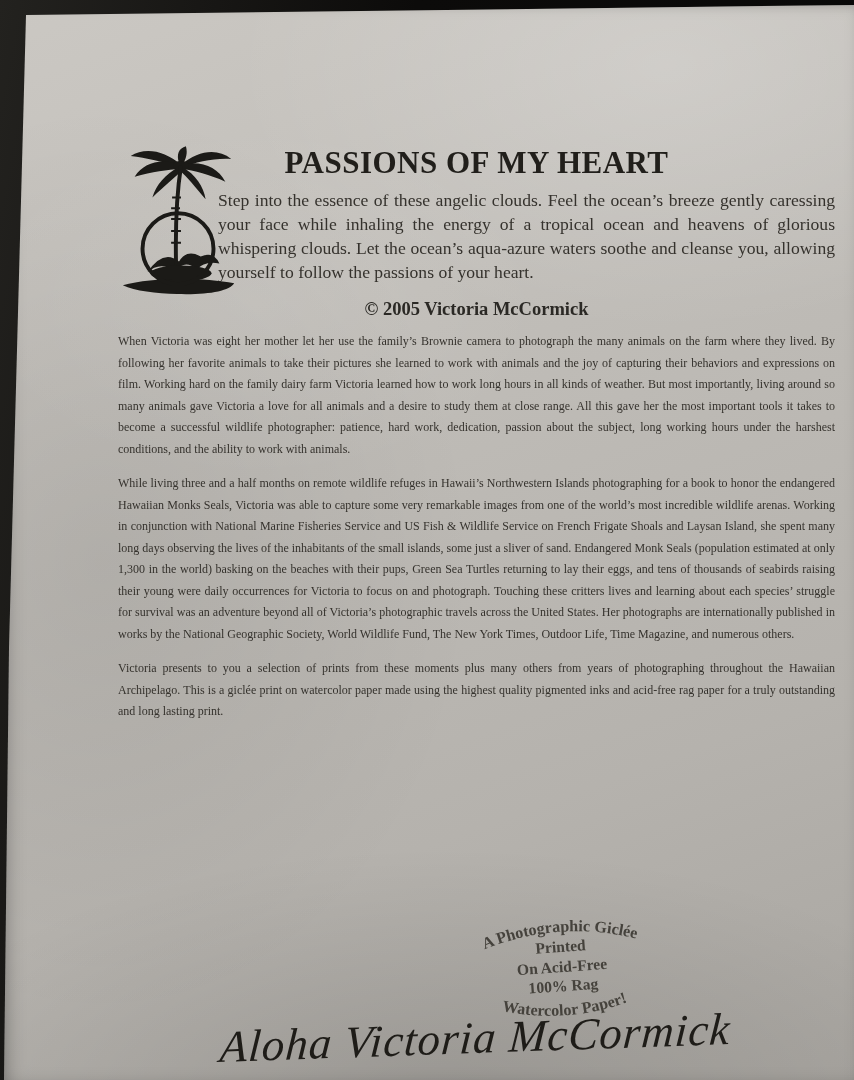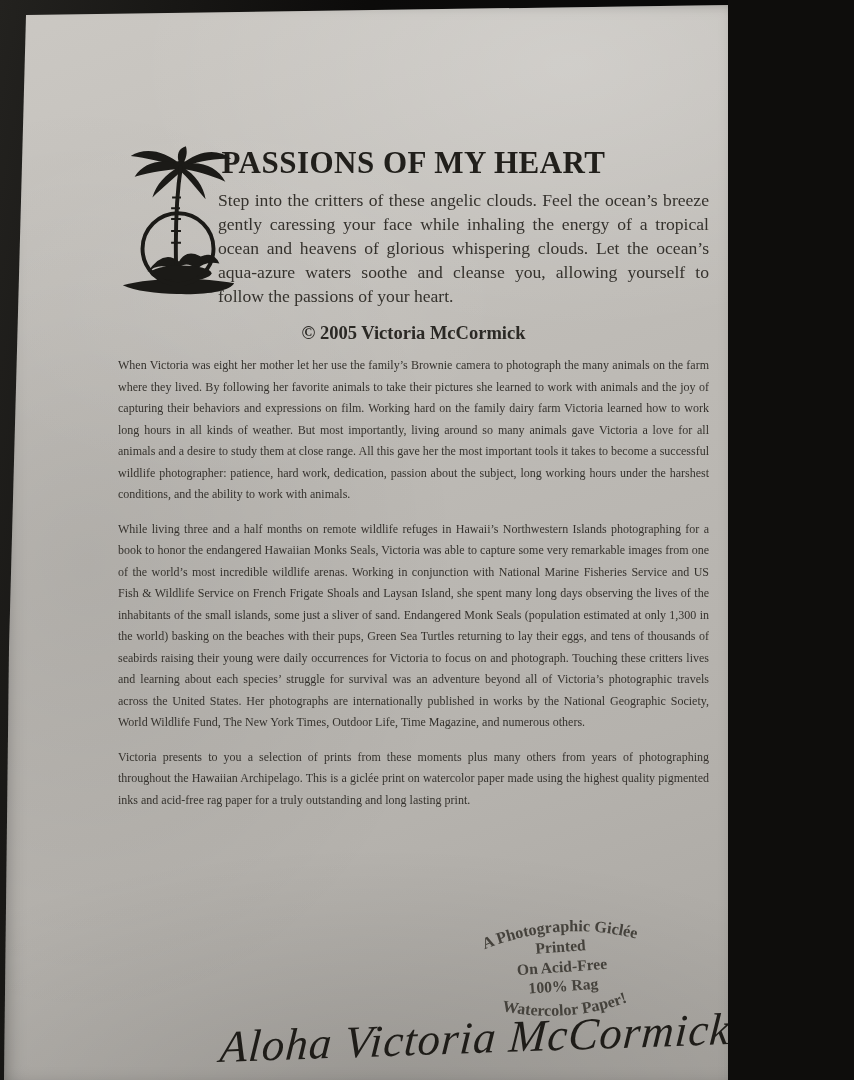--- a/index.html
+++ b/index.html
@@ -1,21 +1,21 @@
 <!DOCTYPE html>
 <html><head>
 <meta charset="utf-8">
 <style>
   html,body{margin:0;padding:0;}
   body{
     width:854px;height:1080px;overflow:hidden;
     background:#0e0d0c;
     font-family:"Liberation Serif", serif;
   }
-  .photo{position:relative;width:728px;height:1080px;
+  .photo{position:relative;width:854px;height:1080px;
     background:linear-gradient(100deg,#23221f 0%,#0c0b0a 40%,#080808 100%);}
   
   .paper{
     position:absolute;inset:0;
     clip-path:polygon(26px 15px, 100% 5px, 100% 100%, 4px 100%, 9px 60%);
     background:
       radial-gradient(ellipse 620px 380px at 78% 6%, rgba(255,255,255,.20), transparent 70%),
       radial-gradient(ellipse 520px 640px at 12% 52%, rgba(0,0,0,.07), transparent 72%),
       radial-gradient(ellipse 760px 340px at 52% 102%, rgba(0,0,0,.12), transparent 75%),
       radial-gradient(ellipse 420px 260px at 30% 28%, rgba(255,255,255,.08), transparent 70%),
@@ -75,21 +75,21 @@
 
           <circle cx="69" cy="104" r="36" stroke-width="4"></circle>
 
           <path d="M72,20 C68,46 66,72 67,120" stroke-width="4"></path>
           <path d="M63,52 h9 M62,63 h9 M62,74 h10 M62,86 h10 M62,98 h10" stroke-width="2"></path>
         </g>
       </svg>
 
       <h1 class="title">PASSIONS OF MY HEART</h1>
 
-      <p class="intro">Step into the critters of these angelic clouds. Feel the ocean’s breeze gently caressing your face while inhaling the energy of a tropical ocean and heavens of glorious whispering clouds. Let the ocean’s aqua-azure waters soothe and cleanse you, allowing yourself to follow the passions of your heart.</p>
+      <p class="intro">Step into the essence of these angelic clouds. Feel the ocean’s breeze gently caressing your face while inhaling the energy of a tropical ocean and heavens of glorious whispering clouds. Let the ocean’s aqua-azure waters soothe and cleanse you, allowing yourself to follow the passions of your heart.</p>
 
       <div class="credit">
         <div class="copyright">© 2005 Victoria McCormick</div>
       </div>
 
       <p class="par">When Victoria was eight her mother let her use the family’s Brownie camera to photograph the many animals on the farm where they lived. By following her favorite animals to take their pictures she learned to work with animals and the joy of capturing their behaviors and expressions on film. Working hard on the family dairy farm Victoria learned how to work long hours in all kinds of weather. But most importantly, living around so many animals gave Victoria a love for all animals and a desire to study them at close range. All this gave her the most important tools it takes to become a successful wildlife photographer: patience, hard work, dedication, passion about the subject, long working hours under the harshest conditions, and the ability to work with animals.</p>
       <p class="par">While living three and a half months on remote wildlife refuges in Hawaii’s Northwestern Islands photographing for a book to honor the endangered Hawaiian Monks Seals, Victoria was able to capture some very remarkable images from one of the world’s most incredible wildlife arenas. Working in conjunction with National Marine Fisheries Service and US Fish &amp; Wildlife Service on French Frigate Shoals and Laysan Island, she spent many long days observing the lives of the inhabitants of the small islands, some just a sliver of sand. Endangered Monk Seals (population estimated at only 1,300 in the world) basking on the beaches with their pups, Green Sea Turtles returning to lay their eggs, and tens of thousands of seabirds raising their young were daily occurrences for Victoria to focus on and photograph. Touching these critters lives and learning about each species’ struggle for survival was an adventure beyond all of Victoria’s photographic travels across the United States. Her photographs are internationally published in works by the National Geographic Society, World Wildlife Fund, The New York Times, Outdoor Life, Time Magazine, and numerous others.</p>
       <p class="par">Victoria presents to you a selection of prints from these moments plus many others from years of photographing throughout the Hawaiian Archipelago. This is a giclée print on watercolor paper made using the highest quality pigmented inks and acid-free rag paper for a truly outstanding and long lasting print.</p>
 
       <svg class="stamp" viewBox="0 0 250 130" xmlns="http://www.w3.org/2000/svg">

